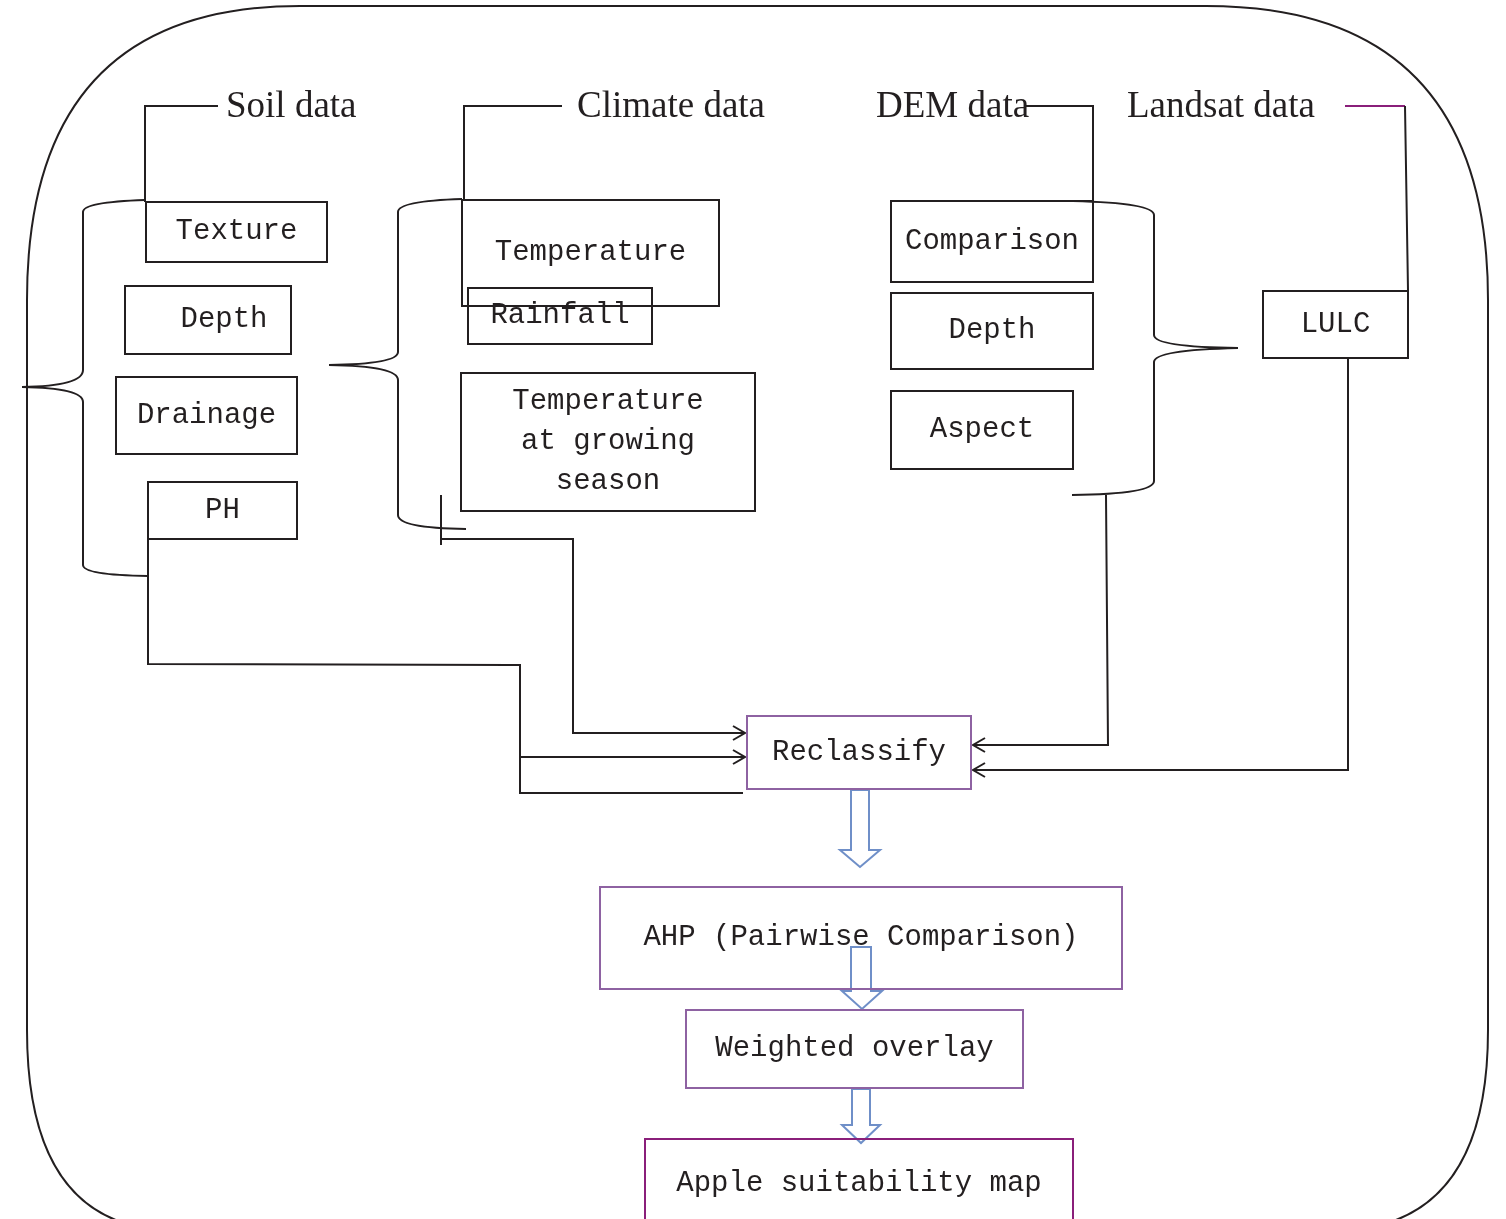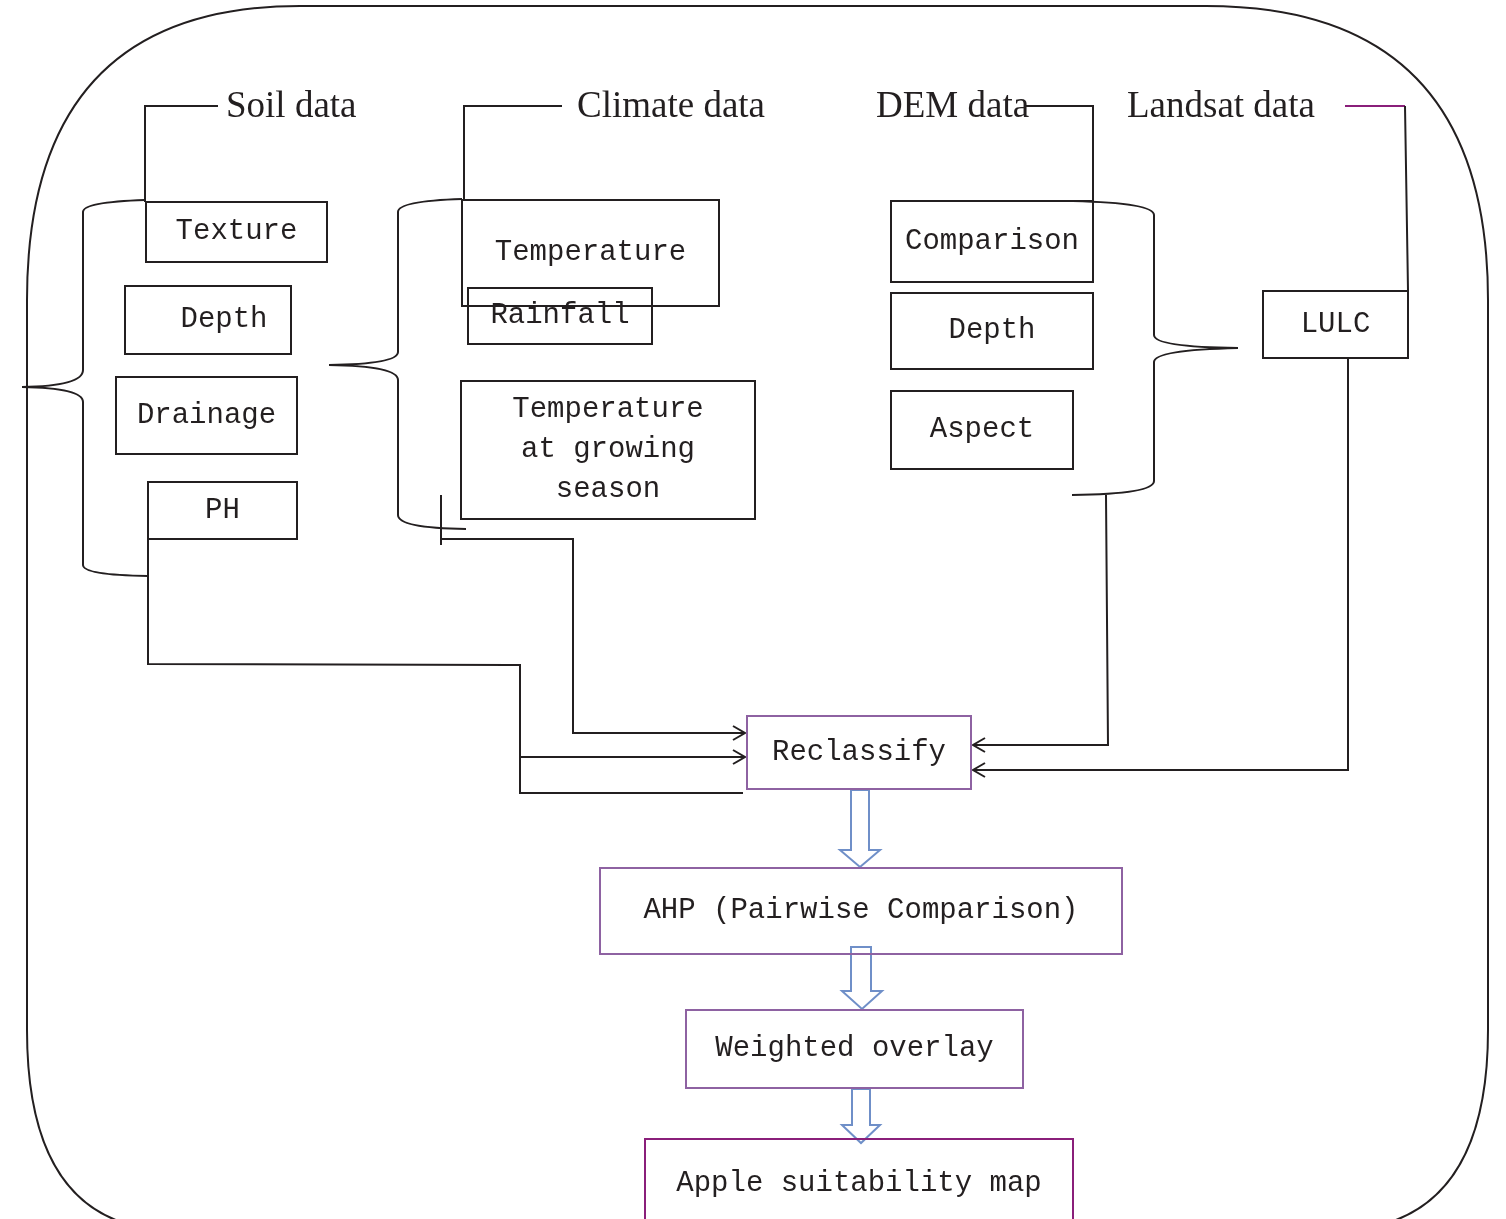--- a/index.html
+++ b/index.html
@@ -63,24 +63,24 @@
 <div class="lbl" style="left:876px; top:88px;">DEM data</div>
 <div class="lbl" style="left:1127px; top:88px;">Landsat data</div>
 
 <div class="box" style="left:145px; top:201px; width:183px; height:62px;">Texture</div>
 <div class="box" style="left:124px; top:285px; width:168px; height:70px;padding-left:32px;">Depth</div>
 <div class="box" style="left:115px; top:376px; width:183px; height:79px;">Drainage</div>
 <div class="box" style="left:147px; top:481px; width:151px; height:59px;">PH</div>
 
 <div class="box" style="left:461px; top:199px; width:259px; height:108px;">Temperature</div>
 <div class="box" style="left:467px; top:287px; width:186px; height:58px;">Rainfall</div>
-<div class="box" style="left:460px; top:380px; width:296px; height:140px; padding:0 40px;">Temperature at growing season</div>
+<div class="box" style="left:460px; top:372px; width:296px; height:140px; padding:0 40px;">Temperature at growing season</div>
 
 <div class="box" style="left:890px; top:200px; width:204px; height:83px;">Comparison</div>
 <div class="box" style="left:890px; top:292px; width:204px; height:78px;">Depth</div>
 <div class="box" style="left:890px; top:390px; width:184px; height:80px;text-align:right;">Aspect</div>
 
 <div class="box" style="left:1262px; top:290px; width:147px; height:69px;text-align:right;">LULC</div>
 
 <div class="box purple" style="left:746px; top:715px; width:226px; height:75px;">Reclassify</div>
-<div class="box purple" style="left:599px; top:867px; width:524px; height:88px;">AHP (Pairwise Comparison)</div>
+<div class="box purple" style="left:599px; top:886px; width:524px; height:104px;">AHP (Pairwise Comparison)</div>
 <div class="box purple" style="left:685px; top:1009px; width:339px; height:80px;">Weighted overlay</div>
 <div class="box dpurple" style="left:644px; top:1138px; width:430px; height:95px; align-items:flex-start; padding-top:24px;">Apple suitability map</div>
 
 </body></html>

